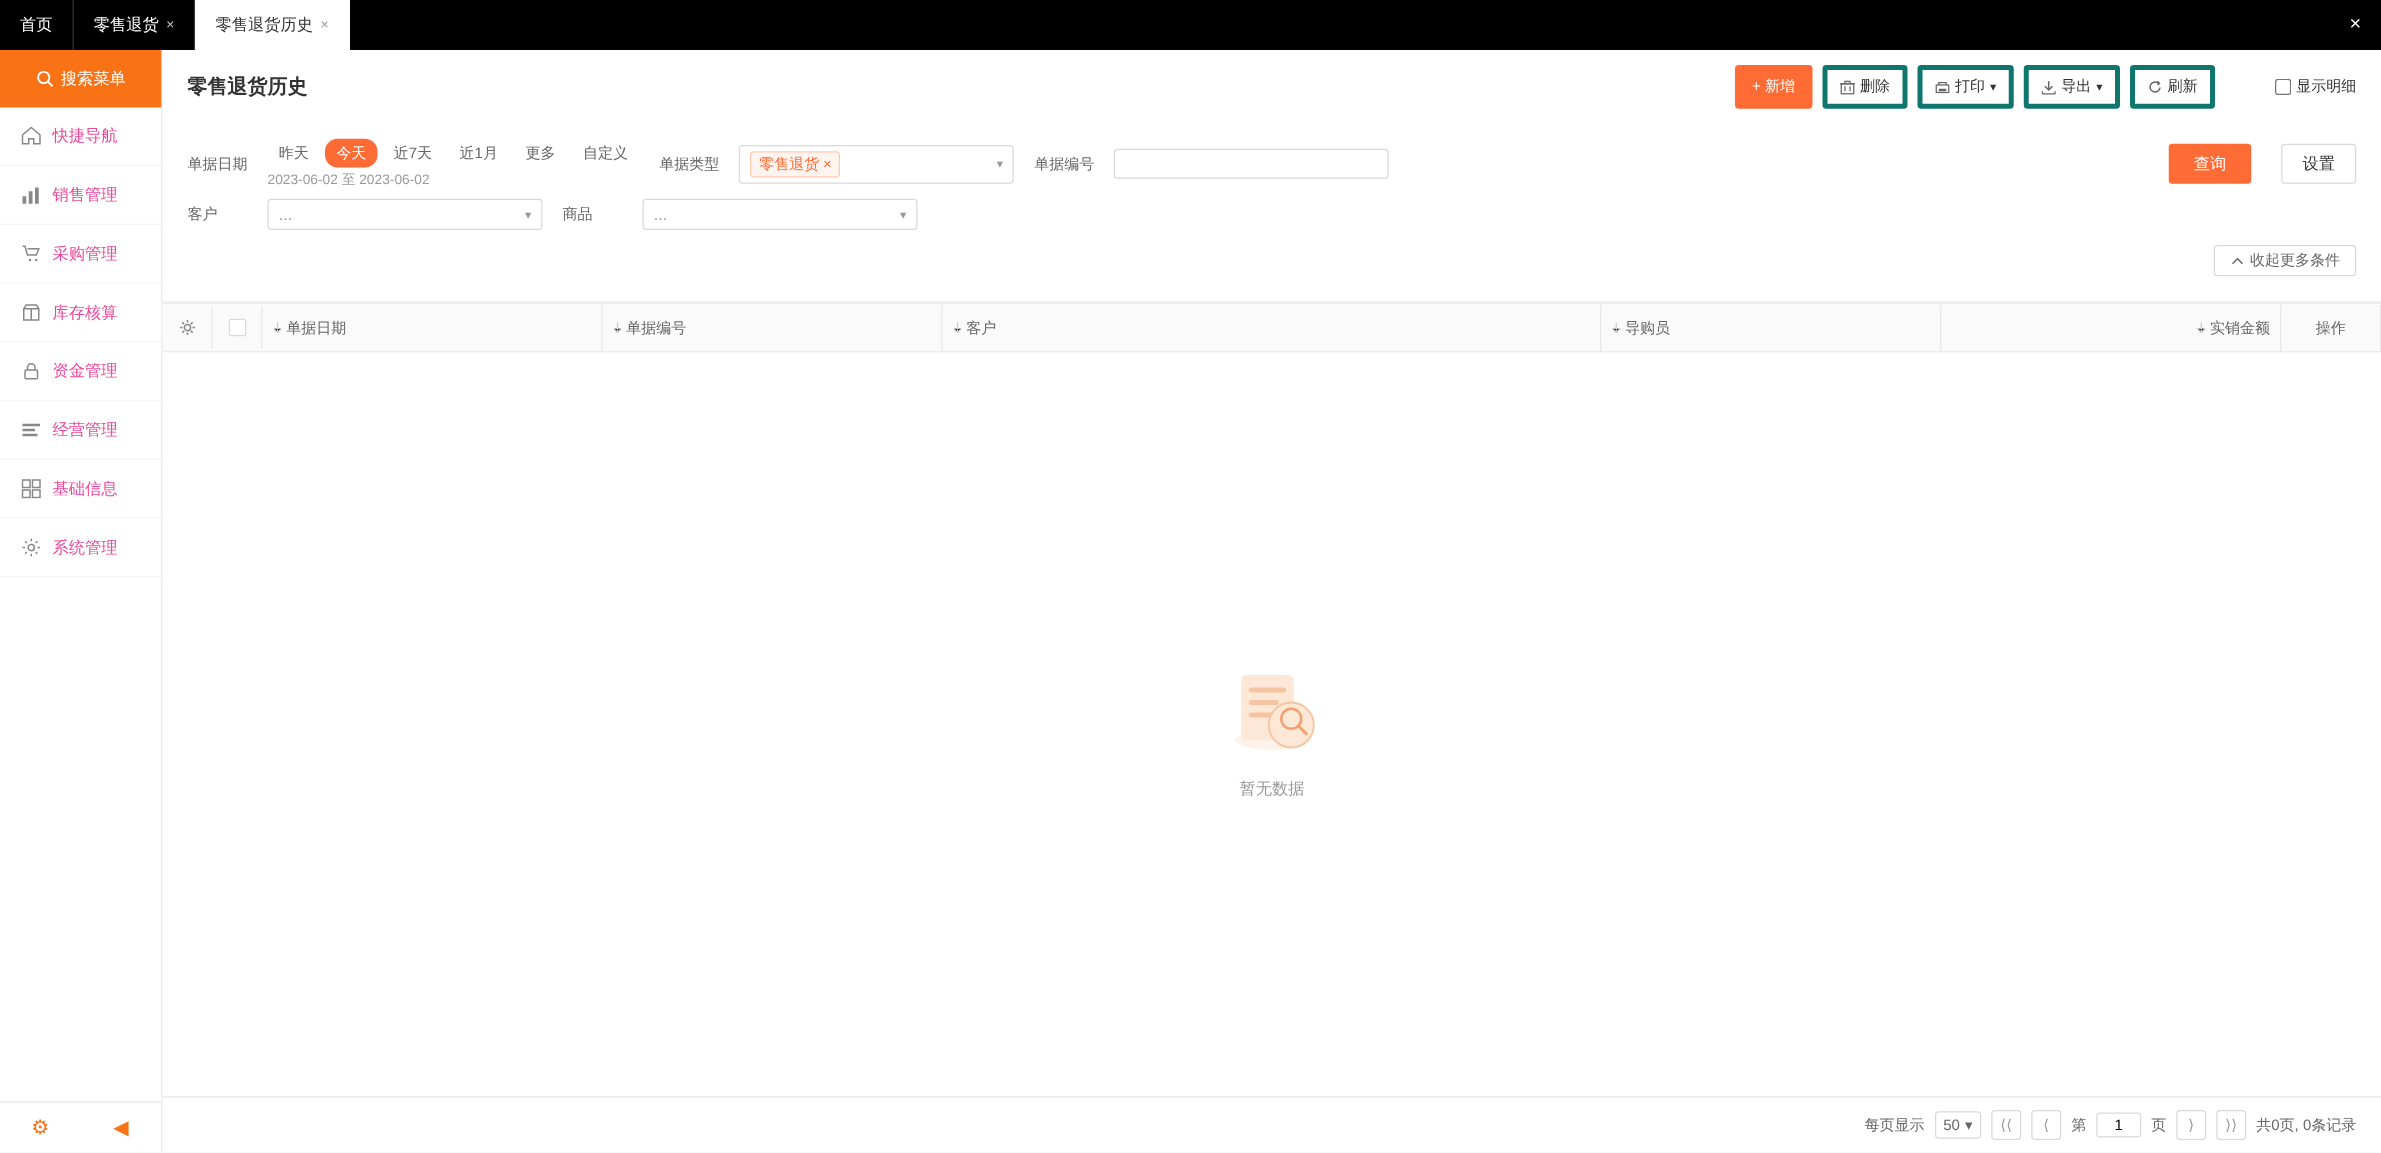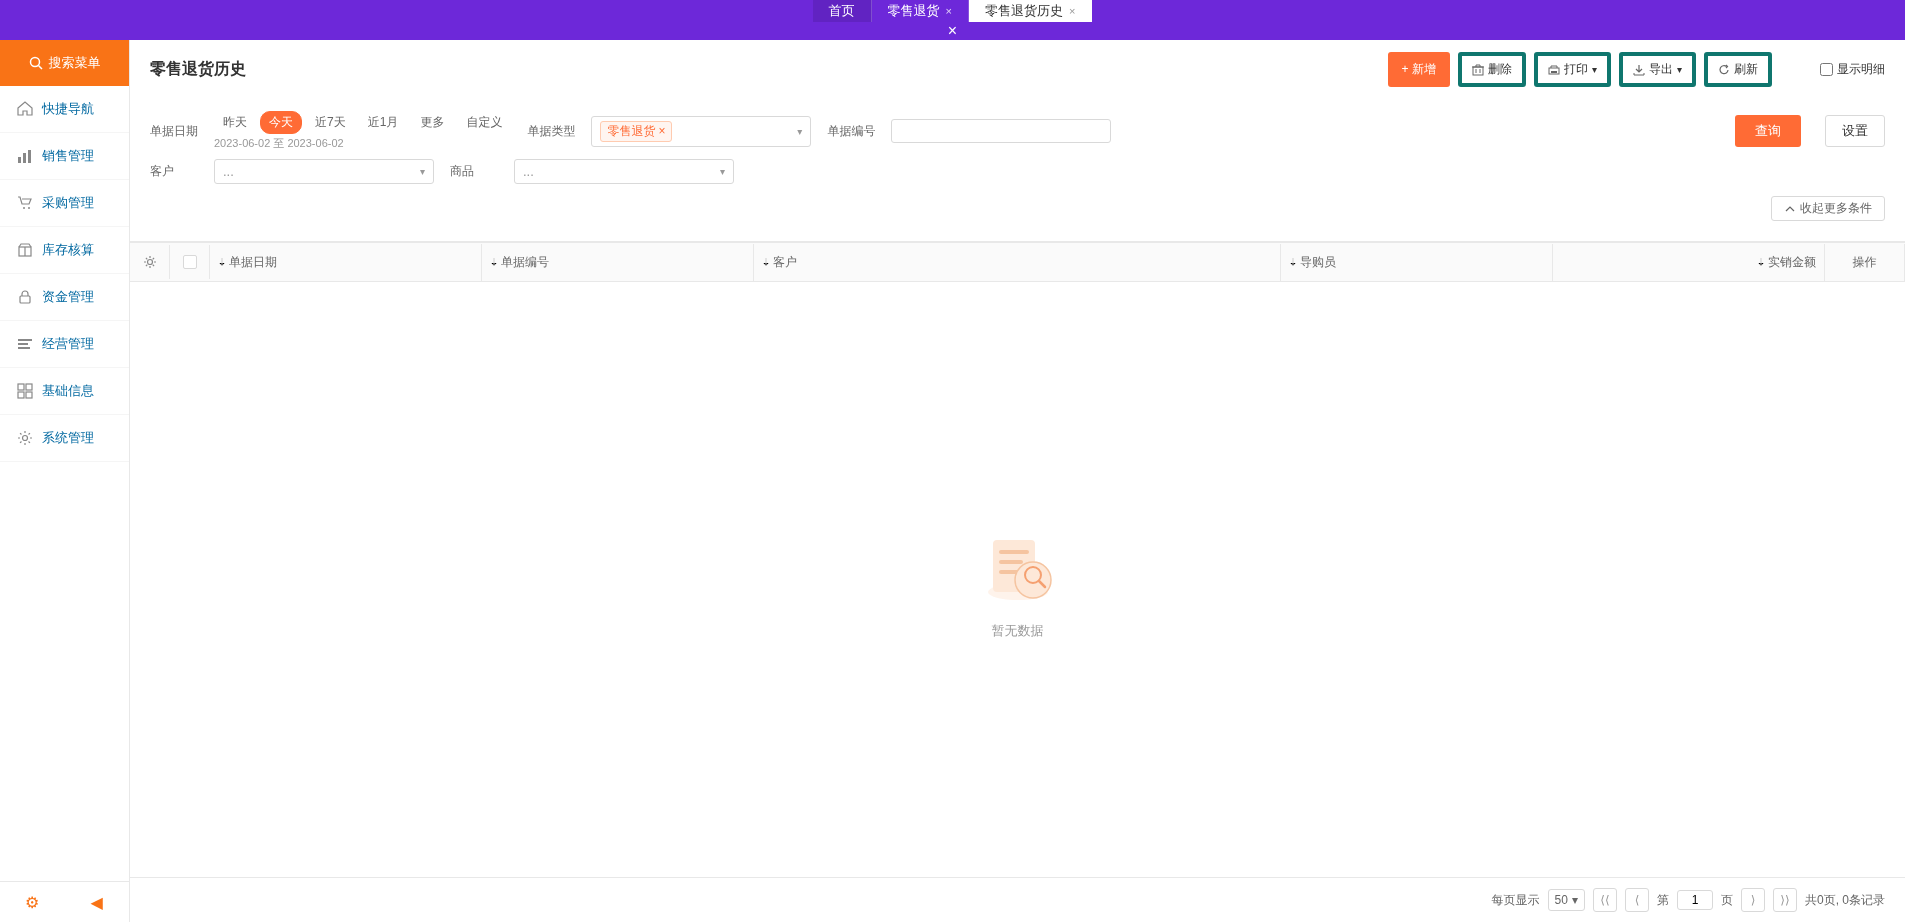--- a/index.html
+++ b/index.html
@@ -1,34 +1,34 @@
 <!DOCTYPE html>
 <html><head>
   <meta charset="utf-8">
   <style>
     * { box-sizing: border-box; margin: 0; padding: 0; }
     body { font-family: 'Microsoft YaHei', Arial, sans-serif; font-size: 13px; background: #f0f2f5; color: #333; height: 922px; overflow: hidden; display: flex; flex-direction: column; }
 
     
-    .top-bar { background: #6d28d9; height: 40px; display: flex; align-items: center; padding: 0 0; flex-shrink: 0; flex-direction: column; }
+    .top-bar { background: #000000; height: 40px; display: flex; align-items: center; padding: 0 0; flex-shrink: 0; }
     .top-bar-tabs { display: flex; align-items: stretch; height: 100%; flex: 1; }
     .top-tab { display: flex; align-items: center; padding: 0 16px; color: #fff; cursor: pointer; font-size: 13px; gap: 6px; border-right: 1px solid rgba(255,255,255,0.2); }
     .top-tab.home { background: rgba(0,0,0,0.1); }
     .top-tab .close-x { font-size: 11px; color: rgba(255,255,255,0.8); cursor: pointer; }
     .top-tab.active { background: #fff; color: #333; }
     .top-tab.active .close-x { color: #999; }
     .top-bar-right { padding: 0 16px; color: #fff; cursor: pointer; font-size: 16px; }
 
     
     .main-layout { display: flex; flex: 1; overflow: hidden; }
 
     
     .sidebar { width: 130px; background: #fff; display: flex; flex-direction: column; border-right: 1px solid #e8e8e8; flex-shrink: 0; }
     .sidebar-search { background: #f97316; height: 46px; display: flex; align-items: center; justify-content: center; gap: 6px; color: #fff; font-size: 13px; cursor: pointer; }
-    .sidebar-item { display: flex; align-items: center; padding: 14px 16px; gap: 8px; cursor: pointer; color: #0369a1; font-size: 13px; border-bottom: 1px solid #f5f5f5; }
+    .sidebar-item { display: flex; align-items: center; padding: 14px 16px; gap: 8px; cursor: pointer; color: #ec4899; font-size: 13px; border-bottom: 1px solid #f5f5f5; }
     .sidebar-item .icon { width: 18px; height: 18px; display: flex; align-items: center; justify-content: center; color: #888; font-size: 15px; }
     .sidebar-bottom { margin-top: auto; display: flex; border-top: 1px solid #e8e8e8; }
     .sidebar-bottom-btn { flex: 1; display: flex; align-items: center; justify-content: center; height: 40px; cursor: pointer; font-size: 16px; }
     .sidebar-bottom-btn.settings { color: #f97316; }
     .sidebar-bottom-btn.collapse { color: #f97316; }
 
     
     .content { flex: 1; display: flex; flex-direction: column; overflow: hidden; background: #f0f2f5; }
 
     

